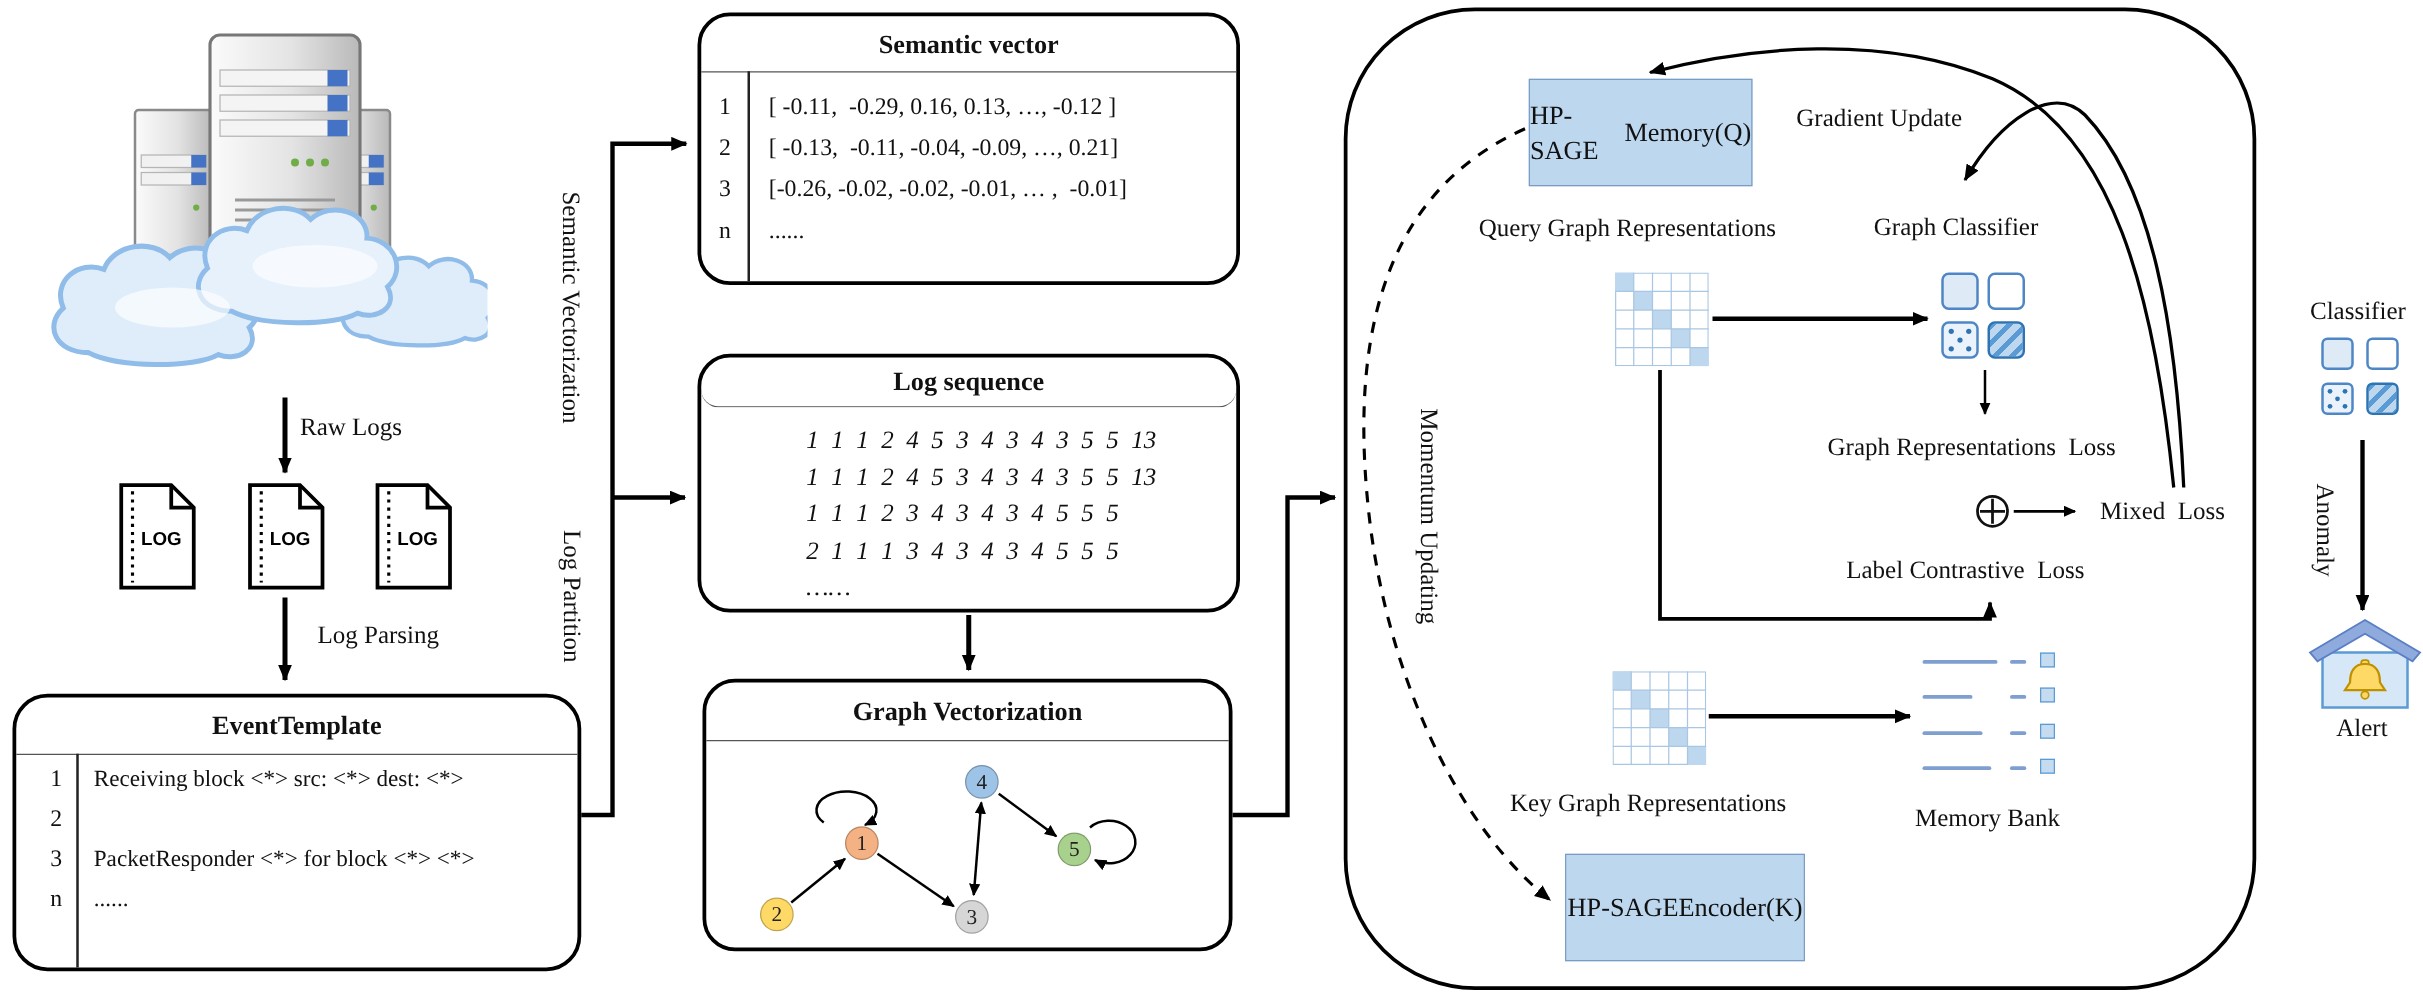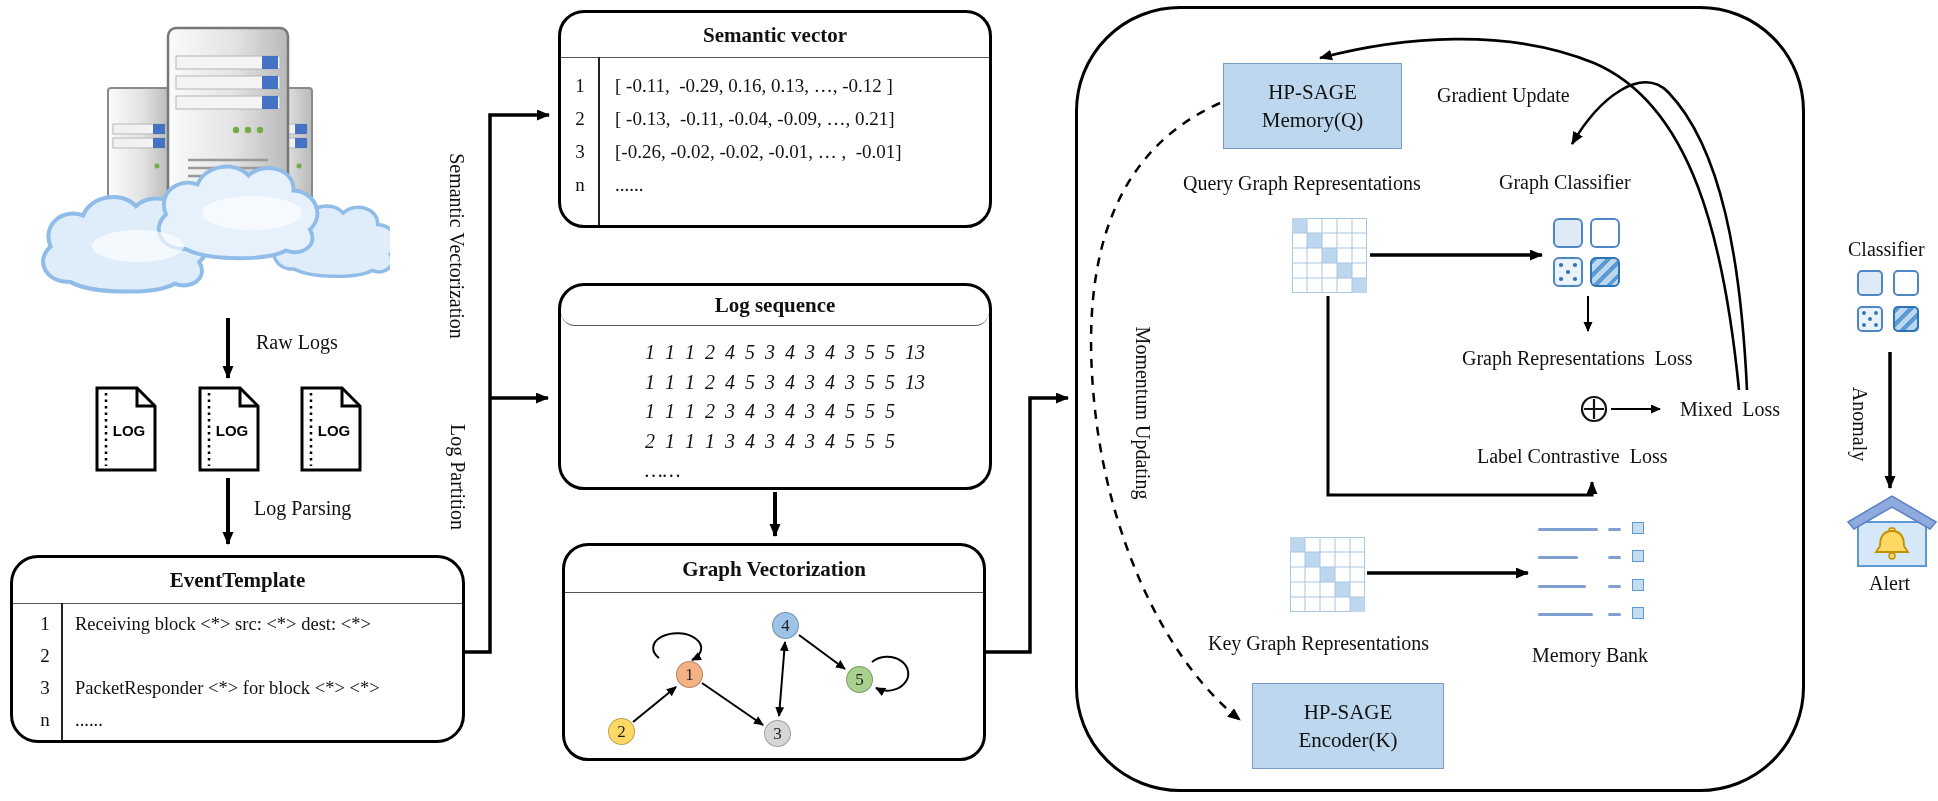--- a/index.html
+++ b/index.html
@@ -12,21 +12,21 @@
   
   .box{position:absolute;background:#fff;border:3px solid #000;border-radius:26px;z-index:2;box-sizing:border-box;}
   .box-head{height:44px;border-bottom:1.5px solid #555;display:flex;align-items:center;justify-content:center;
             font-weight:bold;font-size:21px;white-space:pre;}
   .tbl{position:absolute;left:0;right:6px;bottom:4px;}
   .trow{display:flex;align-items:center;font-size:18.5px;white-space:pre;}
   .tid{flex:0 0 auto;text-align:center;font-size:19px;}
   .divider{position:absolute;width:1.5px;background:#222;z-index:3;}
 
   
-  .et{left:10px;top:555px;width:455px;height:188px;border-radius:28px;}
+  .et{left:10px;top:555px;width:455px;height:222px;border-radius:28px;}
   .et .box-head{height:45px;}
   .et .trow{height:32px;padding-left:16px;}
   .et .tid{width:32px;}
   .et .ttext{padding-left:14px;}
 
   
   .sv{left:558px;top:10px;width:434px;height:218px;}
   .sv .trow{height:33px;padding-left:4px;font-size:19px;}
   .sv .tid{width:30px;}
   .sv .ttext{padding-left:20px;}
@@ -44,21 +44,21 @@
   .gc .box-head{height:46px;}
   .gnode{position:absolute;width:27px;height:27px;border-radius:50%;z-index:5;
          display:flex;align-items:center;justify-content:center;font-size:17px;color:#222;
          border:1px solid rgba(0,0,0,.25);box-sizing:border-box;}
 
   
   .bigbox{position:absolute;left:1075px;top:6px;width:730px;height:786px;border:3.5px solid #000;
           border-radius:105px;background:#fff;z-index:1;box-sizing:border-box;}
 
   .encoder{position:absolute;background:var(--encoder-fill,#BDD7EE);border:1.5px solid var(--encoder-border,#7A9CC6);
-           z-index:3;display:flex;flex-direction:column;align-items:center;justify-content:center;
+           z-index:3;display:flex;flex-direction:row;align-items:center;justify-content:center;
            font-size:21px;line-height:1.35;}
 
   .matrix{position:absolute;z-index:3;}
 
   
   .sqgrid{position:absolute;display:grid;z-index:4;}
   .sq{box-sizing:border-box;border:2px solid var(--square-border,#4F86C6);border-radius:6px;position:relative;}
   .sq-fill{background:var(--square-fill,#DEEBF7);}
   .sq-empty{background:#fff;}
   .sq-dots{background:#EAF3FB;}
@@ -119,21 +119,21 @@
     </g>
     <g>
       <use href="#cloudp" transform="translate(236,190) scale(1.15)" fill="#DFEDFB" stroke="#8FBCE8" stroke-width="3"></use>
       <use href="#cloudp" transform="translate(2,178) scale(1.55)" fill="#DFEDFB" stroke="#8FBCE8" stroke-width="2.6"></use>
       <use href="#cloudp" transform="translate(118,148) scale(1.5)" fill="#E6F1FC" stroke="#8FBCE8" stroke-width="2.6"></use>
       <ellipse cx="108" cy="238" rx="46" ry="16" fill="#ffffff" opacity="0.65"></ellipse>
       <ellipse cx="222" cy="205" rx="50" ry="17" fill="#ffffff" opacity="0.65"></ellipse>
     </g>
   </svg>
 
-  <div class="lbl" style="left:256px;top:331px;">Raw Logs</div>
+  <div class="lbl" style="left:240px;top:331px;">Raw Logs</div>
 
   <div class="logfile" style="left:95px;top:386px;">
     <svg width="62" height="86" viewBox="0 0 62 86">
       <path d="M2 2 H42 L60 20 V84 H2 Z" fill="#fff" stroke="#000" stroke-width="3"></path>
       <path d="M42 2 V20 H60" fill="none" stroke="#000" stroke-width="3"></path>
       <path d="M11 7 V80" stroke="#000" stroke-width="2.5" stroke-dasharray="2.5 4"></path>
       <text x="34" y="50" text-anchor="middle" font-family="Liberation Sans, sans-serif" font-size="15" font-weight="bold">LOG</text>
     </svg>
   </div>
   <div class="logfile" style="left:198px;top:386px;">

